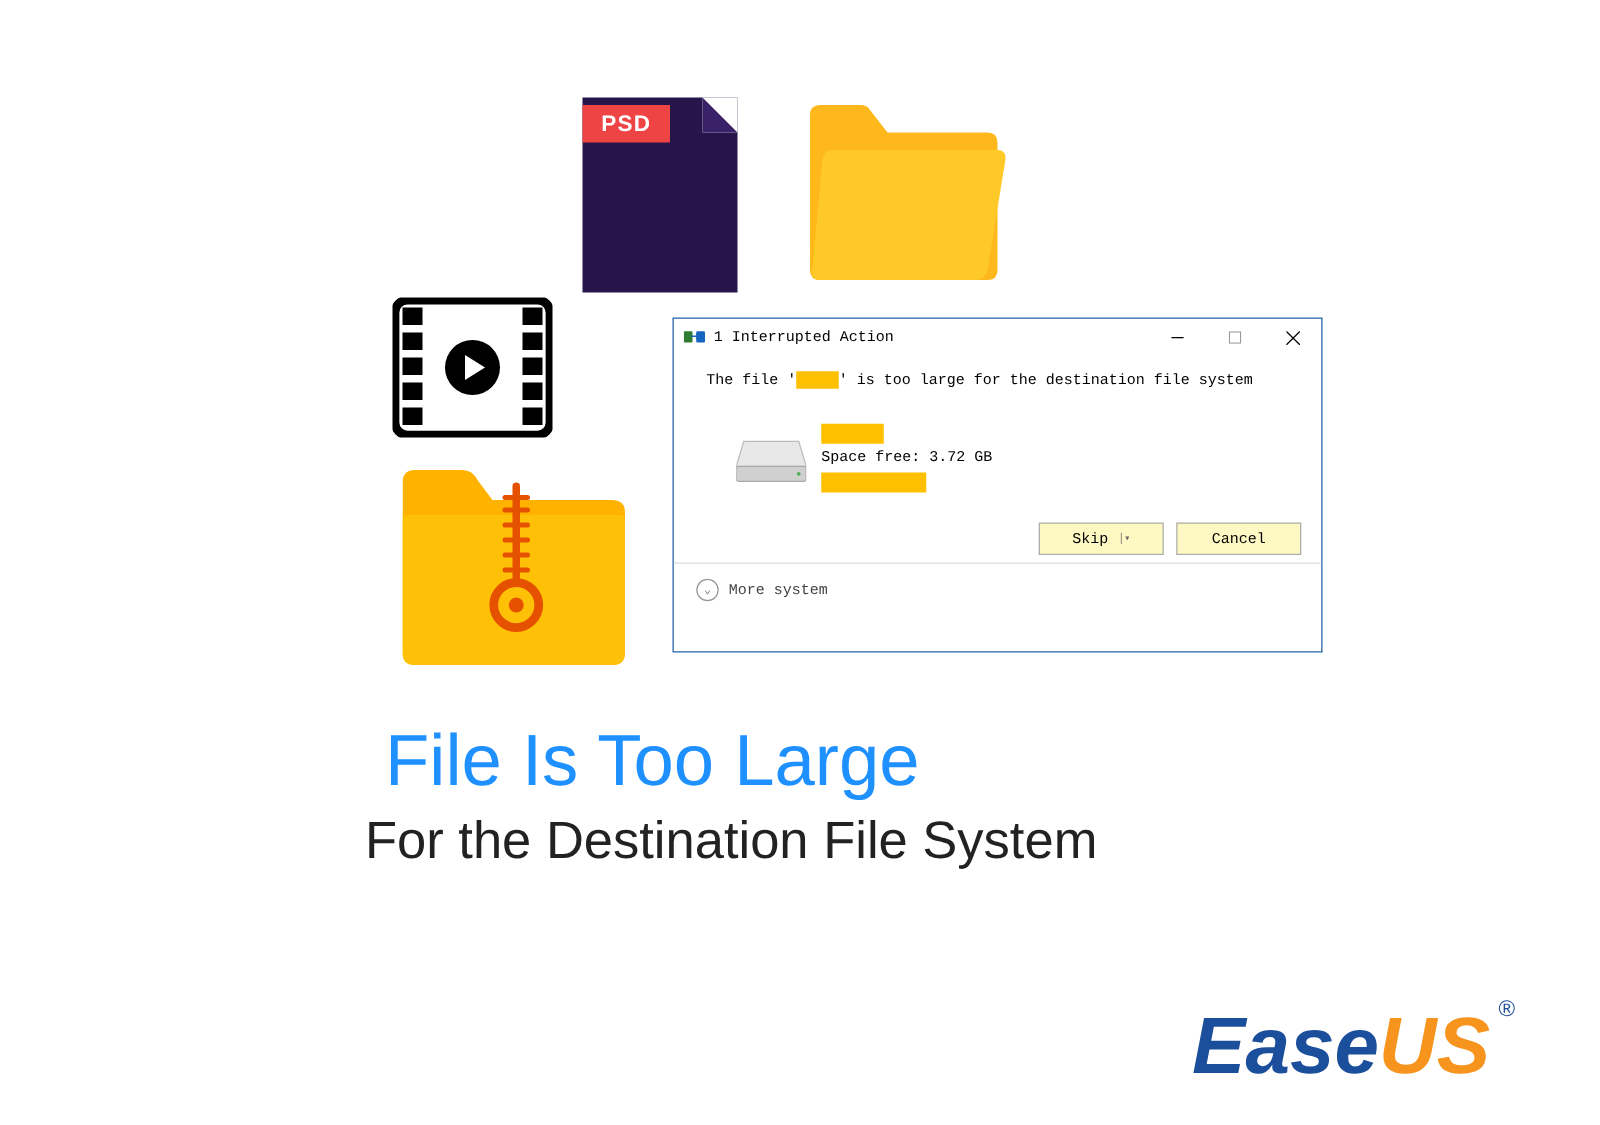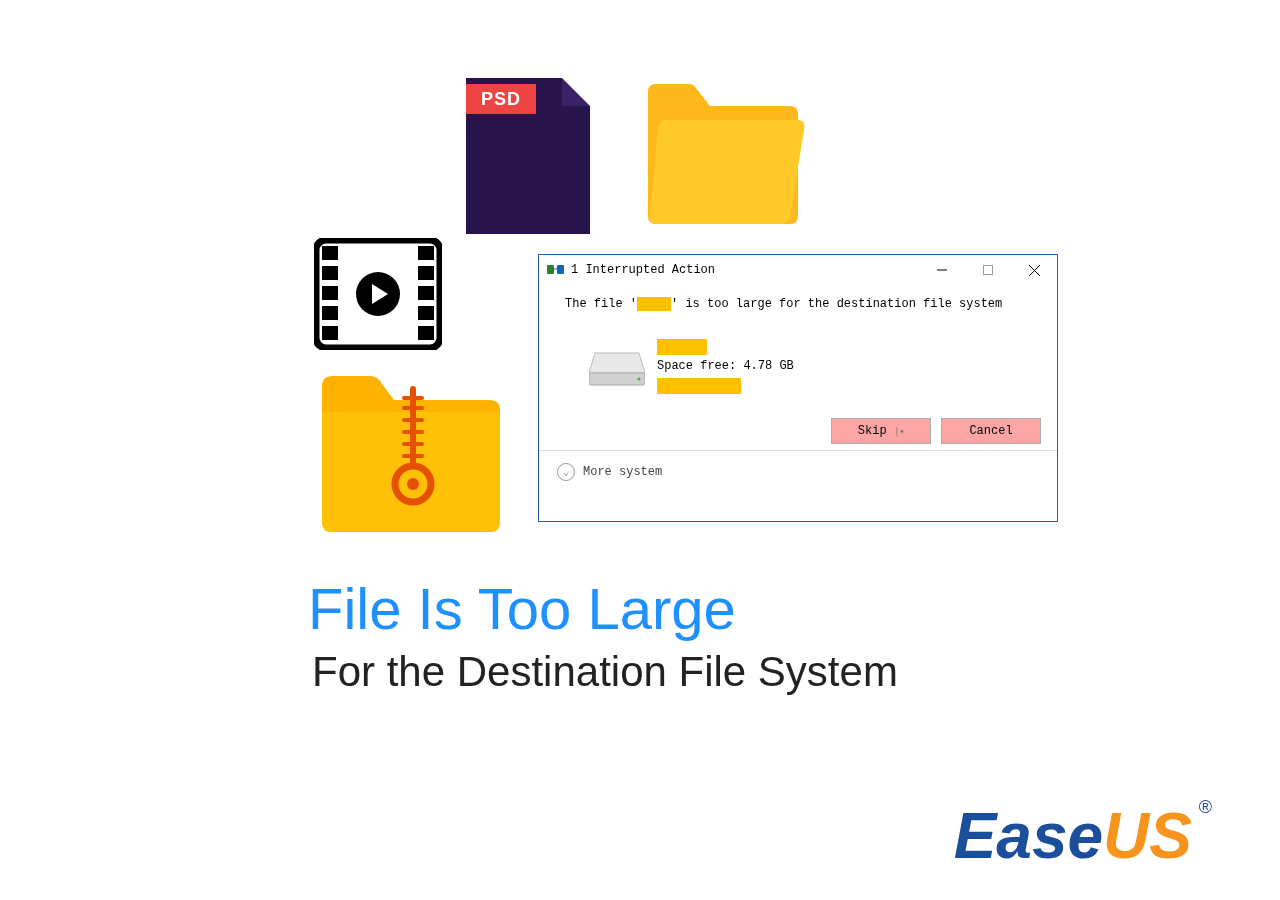--- a/index.html
+++ b/index.html
@@ -140,21 +140,21 @@
     }
     .dialog-buttons {
       display: flex;
       justify-content: flex-end;
       gap: 10px;
       padding: 12px 16px 6px;
     }
     .dialog-btn {
       width: 100px;
       height: 26px;
-      background: #fca5a5;
+      background: #fef9c3;
       border: 1px solid #adadad;
       font-size: 12px;
       display: flex;
       align-items: center;
       justify-content: center;
       cursor: pointer;
     }
     .dialog-more {
       border-top: 1px solid #ddd;
       height: 42px;
@@ -179,21 +179,21 @@
       position: absolute;
       left: 308px;
       top: 575px;
       font-size: 58px;
       color: #1e90ff;
       font-weight: 400;
       font-family: "Segoe UI", Arial, sans-serif;
     }
     .headline2 {
       position: absolute;
-      left: 312px;
+      left: 292px;
       top: 648px;
       font-size: 42px;
       color: #222;
       font-weight: 400;
       font-family: "Segoe UI", Arial, sans-serif;
     }
     
     
     .logo {
       position: absolute;
@@ -302,21 +302,21 @@
   <div class="dialog-body">
     <div class="drive-icon">
       <svg width="56" height="40" viewBox="0 0 56 40">
         <path d="M 6 6 L 50 6 L 56 26 L 0 26 Z" fill="#e8e8e8" stroke="#bbb" stroke-width="1"></path>
         <rect x="0" y="26" width="56" height="12" fill="#d0d0d0" stroke="#aaa" stroke-width="1" rx="2"></rect>
         <circle cx="50" cy="32" r="1.5" fill="#4caf50"></circle>
       </svg>
     </div>
     <div class="drive-info">
       <div class="redact-bar" style="width:50px;"></div>
-      <div>Space free: 4.78 GB</div>
+      <div>Space free: 3.72 GB</div>
       <div class="redact-bar" style="width:84px;"></div>
     </div>
   </div>
   <div class="dialog-buttons">
     <div class="dialog-btn">
       <span>Skip</span>
       <span style="margin-left:8px;font-size:8px;color:#666;">│▾</span>
     </div>
     <div class="dialog-btn">Cancel</div>
   </div>

